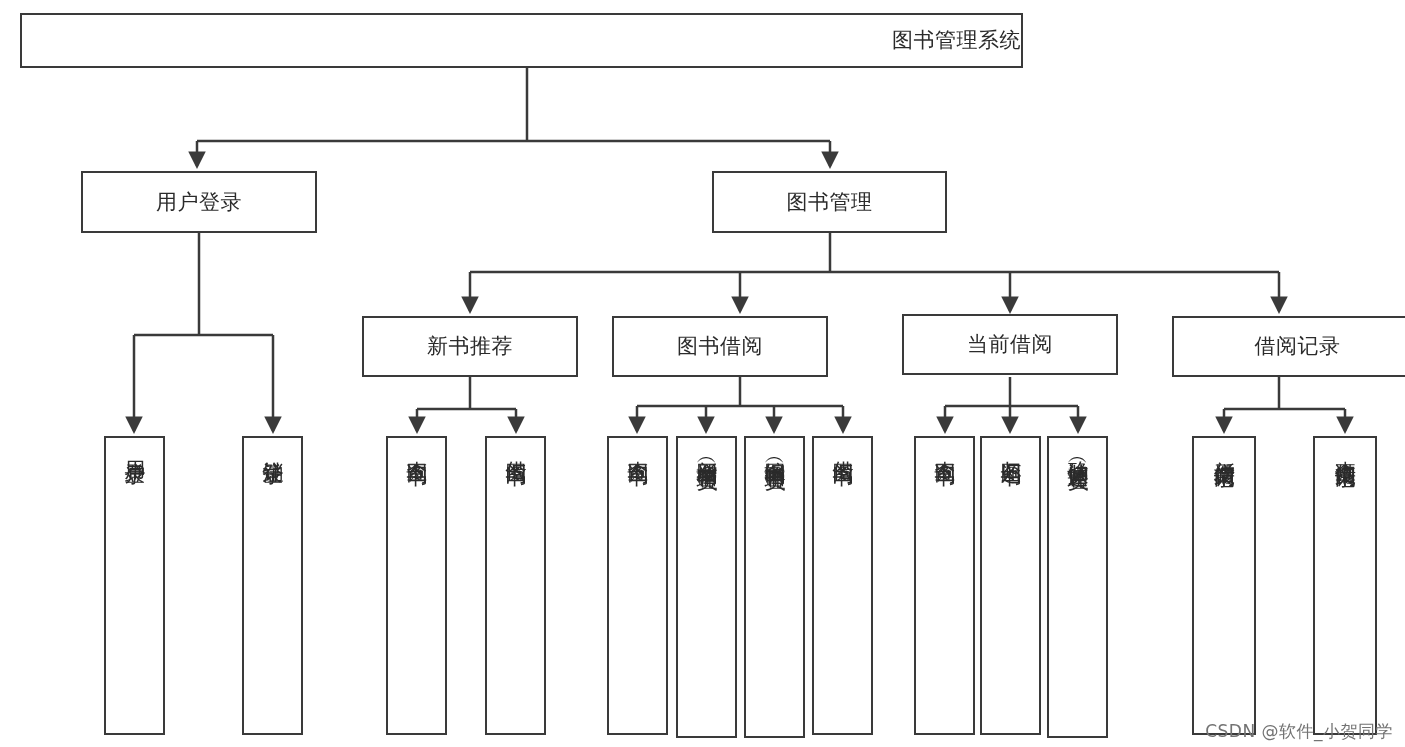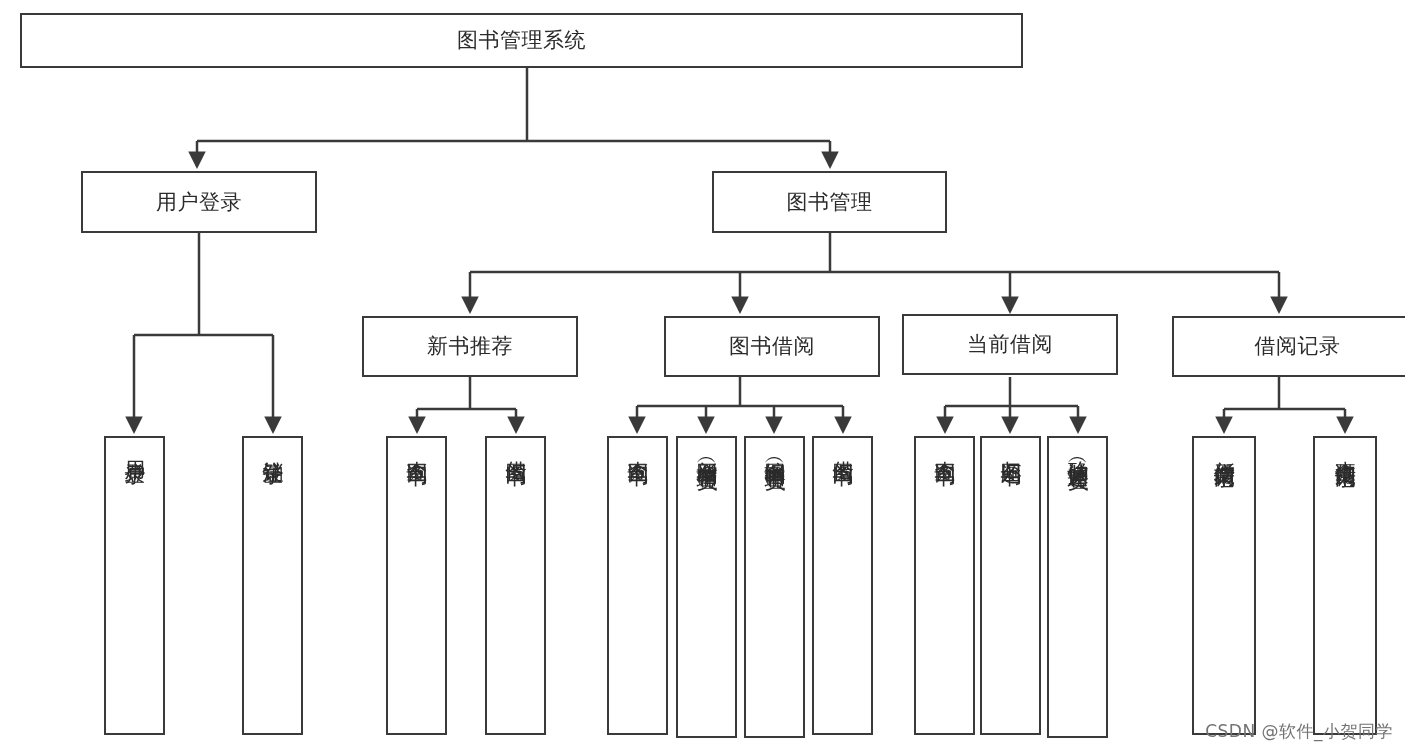--- a/index.html
+++ b/index.html
@@ -116,35 +116,35 @@
       <path d="M 1010 406 L 1010 431" marker-end="url(#arrow)"></path>
       <path d="M 1078 406 L 1078 431" marker-end="url(#arrow)"></path>
 
       <path d="M 1279 377 L 1279 409"></path>
       <path d="M 1224 409 L 1345 409"></path>
       <path d="M 1224 409 L 1224 431" marker-end="url(#arrow)"></path>
       <path d="M 1345 409 L 1345 431" marker-end="url(#arrow)"></path>
     </g>
   </svg>
 
-  <div class="node horiz" id="n-root" style="left: 20px; top: 13px; width: 1003px; height: 55px;">
+  <div class="node horiz" id="n-root" style="left: 20px; top: 13px; width: 1003px; height: 55px; justify-content: flex-end;">
     <span class="node-label">图书管理系统</span>
   </div>
 
   <div class="node horiz" id="n-l2-0" style="left: 81px; top: 171px; width: 236px; height: 62px;">
     <span class="node-label">用户登录</span>
   </div>
   <div class="node horiz" id="n-l2-1" style="left: 712px; top: 171px; width: 235px; height: 62px;">
     <span class="node-label">图书管理</span>
   </div>
 
   <div class="node horiz" id="n-l3-0" style="left: 362px; top: 316px; width: 216px; height: 61px;">
     <span class="node-label">新书推荐</span>
   </div>
-  <div class="node horiz" id="n-l3-1" style="left: 664px; top: 316px; width: 216px; height: 61px;">
+  <div class="node horiz" id="n-l3-1" style="left: 612px; top: 316px; width: 216px; height: 61px;">
     <span class="node-label">图书借阅</span>
   </div>
   <div class="node horiz" id="n-l3-2" style="left: 902px; top: 314px; width: 216px; height: 61px;">
     <span class="node-label">当前借阅</span>
   </div>
   <div class="node horiz" id="n-l3-3" style="left: 1172px; top: 316px; width: 251px; height: 61px;">
     <span class="node-label">借阅记录</span>
   </div>
 
   <div class="node vert" id="n-leaf-0" style="left: 104px; top: 436px; width: 61px; height: 299px;">

